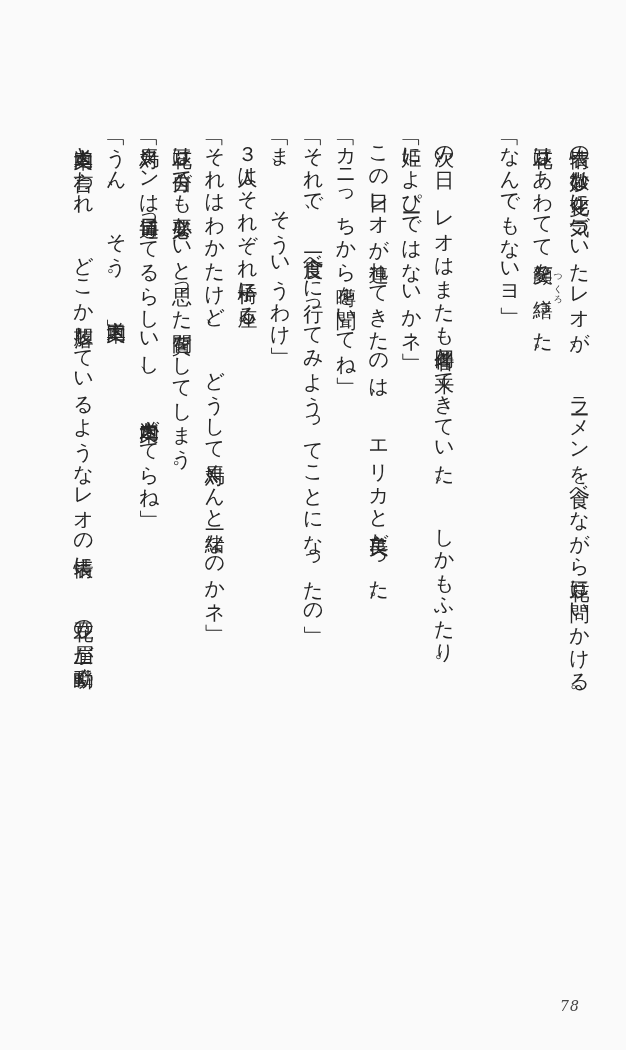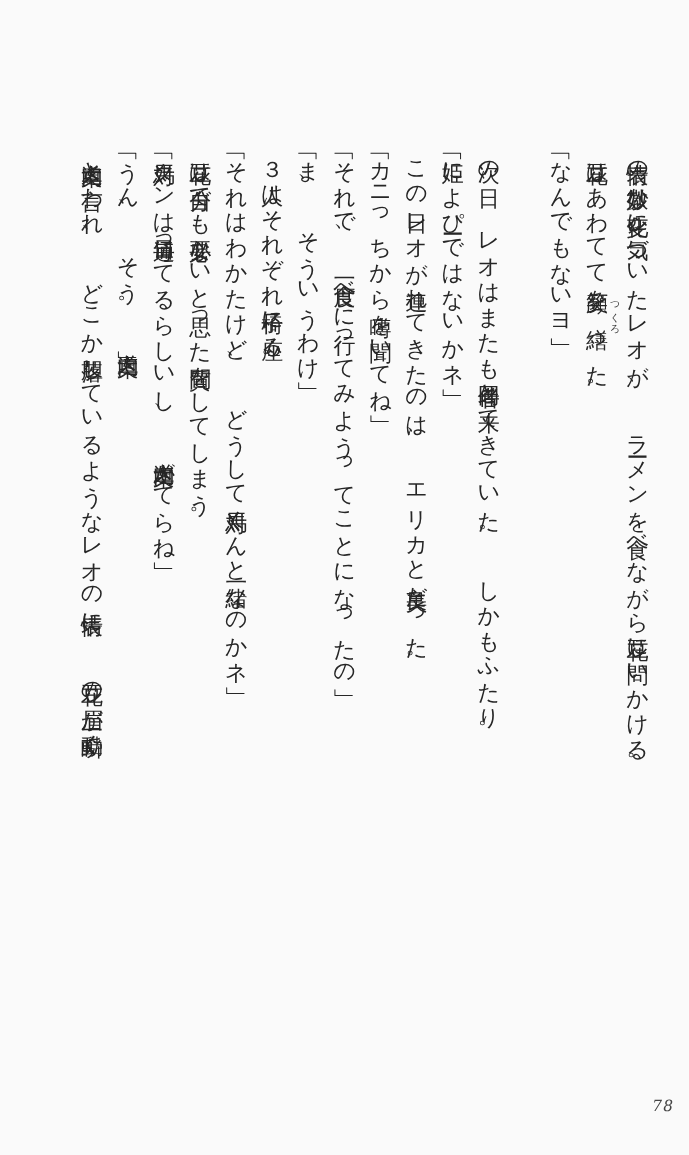--- a/index.html
+++ b/index.html
@@ -42,21 +42,20 @@
   }
   .page-number {
     position: absolute;
     top: 998px;
     left: 560px;
     font-family: "DejaVu Serif", "Liberation Serif", serif;
     font-style: italic;
     font-size: 14px;
     letter-spacing: 1px;
     color: #444444;
-    margin-left: 33px;
   }
 </style>
 </head>
 <body>
 
 <div class="page" id="book-page" style="background: rgb(250, 250, 250);">
   <div class="text-area" id="text-area" style="color: rgb(38, 38, 38);">
       <p>表情の微妙な変化に気づいたレオが、　ラーメンを食べながら豆花に問いかける。</p>
       <p>豆花はあわてて笑顔を<ruby>繕<rt>つくろ</rt></ruby>った。</p>
       <p>「なんでもないヨ」</p>

